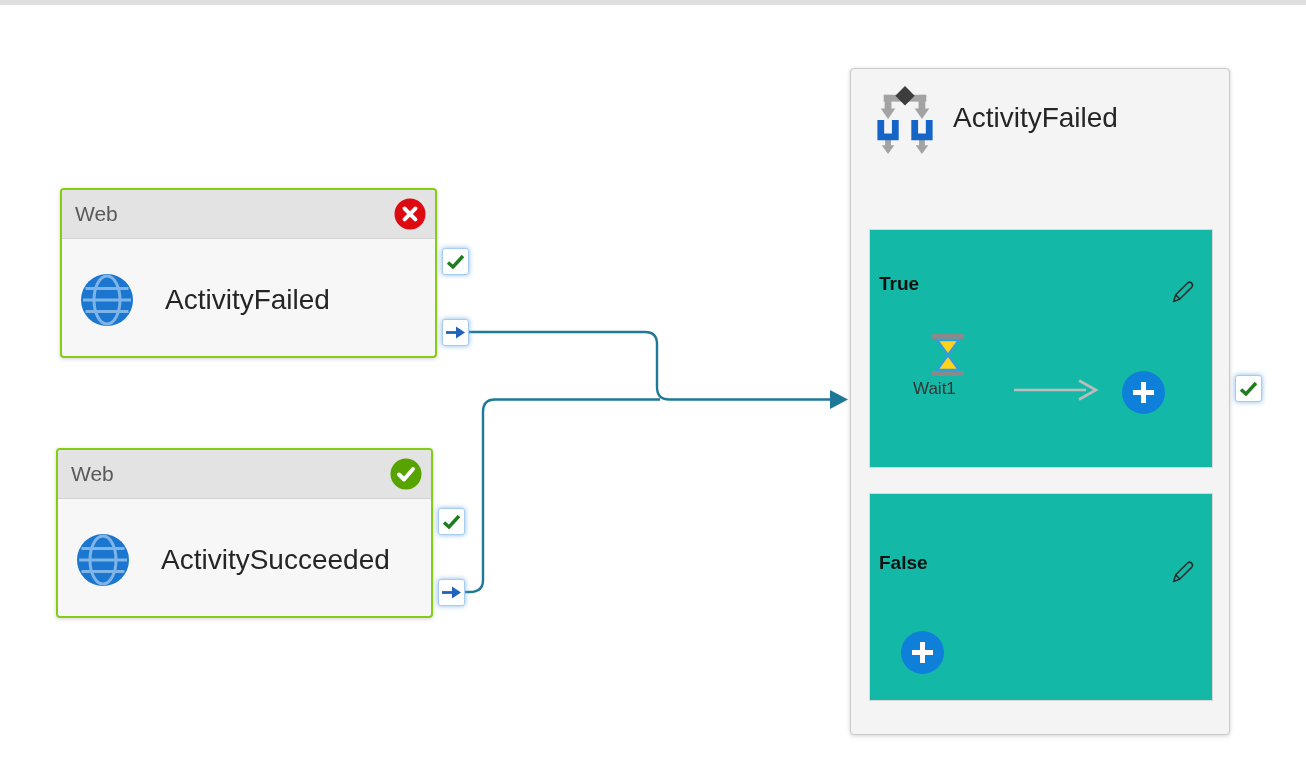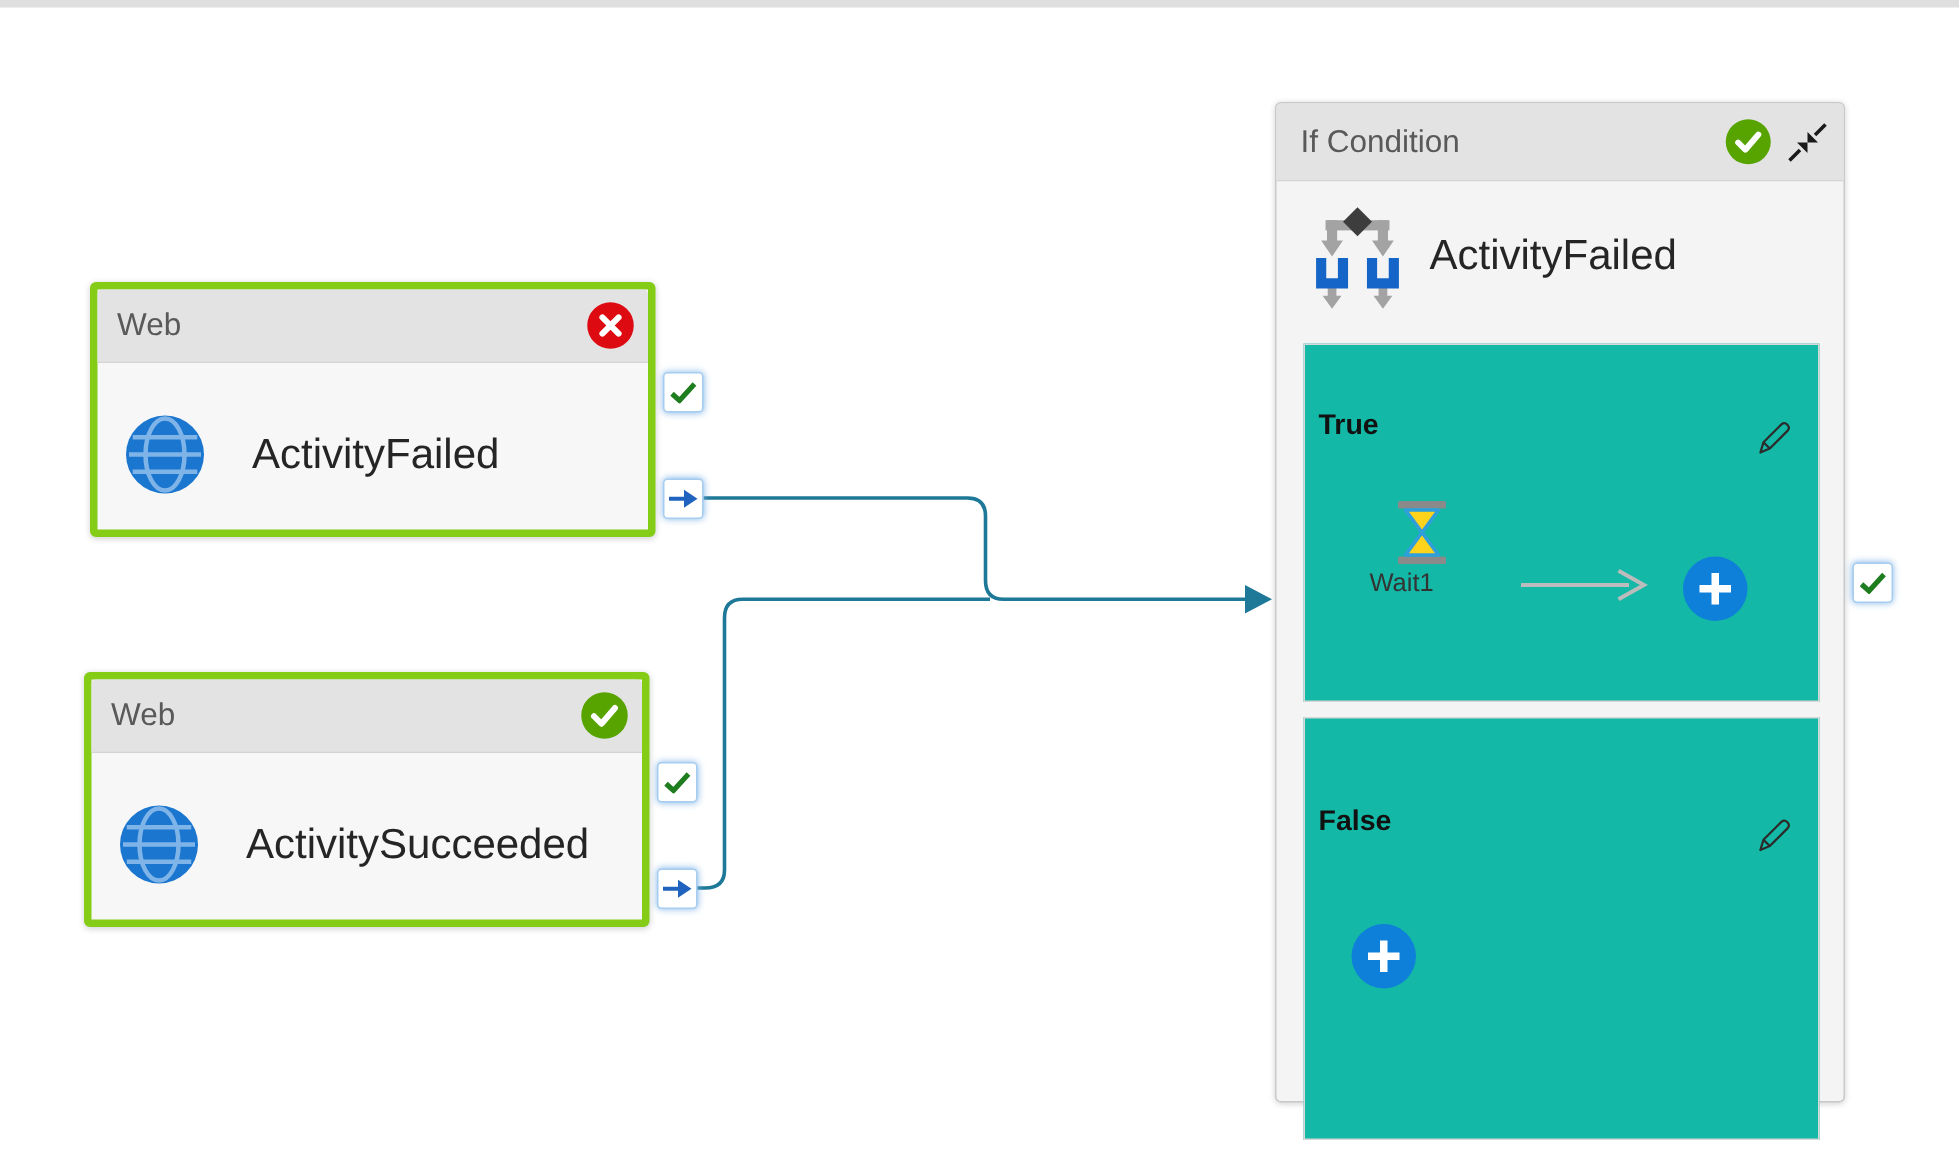--- a/index.html
+++ b/index.html
@@ -6,21 +6,21 @@
   body{
     width:1306px;height:777px;position:relative;overflow:hidden;
     background:#ffffff;font-family:"Liberation Sans",sans-serif;
     -webkit-font-smoothing:antialiased;
   }
   .top-strip{position:absolute;left:0;top:0;width:1306px;height:5px;background:#dfdfdf;}
 
   
   .activity-card{
     position:absolute;width:377px;height:170px;box-sizing:border-box;
-    background:#f7f7f7;border:5px solid #84cc16;border-radius:4px;
+    background:#f7f7f7;border:2px solid #84cc16;border-radius:4px;
     box-shadow:0 1px 4px rgba(0,0,0,0.18);
   }
   #card-failed{left:60px;top:188px;}
   #card-succeeded{left:56px;top:448px;}
   .card-header{
     height:49px;background:#e3e3e3;border-bottom:1px solid #d4d4d4;
     border-radius:3px 3px 0 0;display:flex;align-items:center;
     padding:0 9px 0 13px;box-sizing:border-box;
   }
   .card-type{flex:1;font-size:21px;color:#595959;}
@@ -55,21 +55,21 @@
   .if-header .collapse{margin-left:10px;cursor:pointer;}
   .if-name-row{position:relative;height:108px;}
   .if-icon{position:absolute;left:23px;top:16px;}
   .if-name{position:absolute;left:102px;top:33px;font-size:28px;color:#252525;white-space:nowrap;}
 
   .branch-box{
     position:absolute;left:18px;width:344px;box-sizing:border-box;
     background:#14b8a6;border:1.5px solid #d8d8d8;
   }
   #true-box{top:160px;height:239px;}
-  #false-box{top:409px;height:282px;}
+  #false-box{top:424px;height:208px;}
   .branch-label{position:absolute;left:9px;font-size:19px;font-weight:bold;color:#111111;}
   #true-box .branch-label{top:43px;}
   #false-box .branch-label{top:58px;}
   .branch-edit{position:absolute;right:16px;cursor:pointer;}
   #true-box .branch-edit{top:46px;}
   #false-box .branch-edit{top:62px;}
 
   .wait-activity{position:absolute;left:43px;top:104px;width:70px;text-align:left;cursor:pointer;}
   .wait-label{font-size:17px;color:#333333;margin-top:3px;}
   .branch-arrow{position:absolute;left:142px;top:146px;}
@@ -170,33 +170,20 @@
     </svg>
   </div>
   <div class="port" id="port-if-success">
     <svg width="19" height="15" viewBox="0 0 19 15">
       <polyline points="2,8.5 7,13 17,2" fill="none" style="stroke:var(--port-check-green)" stroke-width="3.4"></polyline>
     </svg>
   </div>
 
   <div class="if-card">
 
-    <div class="if-header">
-      <span class="if-title">If Condition</span>
-      <svg width="31" height="31" viewBox="0 0 32 32">
-        <circle cx="16" cy="16" r="15.5" style="fill:var(--success-green)"></circle>
-        <polyline points="9,16.5 14,21.5 23,11" fill="none" stroke="#ffffff" stroke-width="4" stroke-linecap="round" stroke-linejoin="round"></polyline>
-      </svg>
-      <svg class="collapse" width="28" height="28" viewBox="0 0 28 28">
-        <line x1="26" y1="2" x2="19" y2="9" stroke="#1a1a1a" stroke-width="2.3"></line>
-        <polygon points="14,14 14,7 21,14" fill="#1a1a1a"></polygon>
-        <line x1="2" y1="26" x2="9" y2="19" stroke="#1a1a1a" stroke-width="2.3"></line>
-        <polygon points="14,14 14,21 7,14" fill="#1a1a1a"></polygon>
-      </svg>
-    </div>
 
     <div class="if-name-row">
       <svg class="if-icon" width="62" height="70" viewBox="0 0 64 72">
         <g style="fill:var(--icon-gray)">
           <rect x="10" y="10" width="44" height="7"></rect>
           <rect x="11" y="10" width="7" height="15"></rect>
           <rect x="46" y="10" width="7" height="15"></rect>
           <polygon points="7,24 22,24 14.5,35"></polygon>
           <polygon points="42,24 57,24 49.5,35"></polygon>
           <rect x="11.5" y="56" width="6" height="7"></rect>

